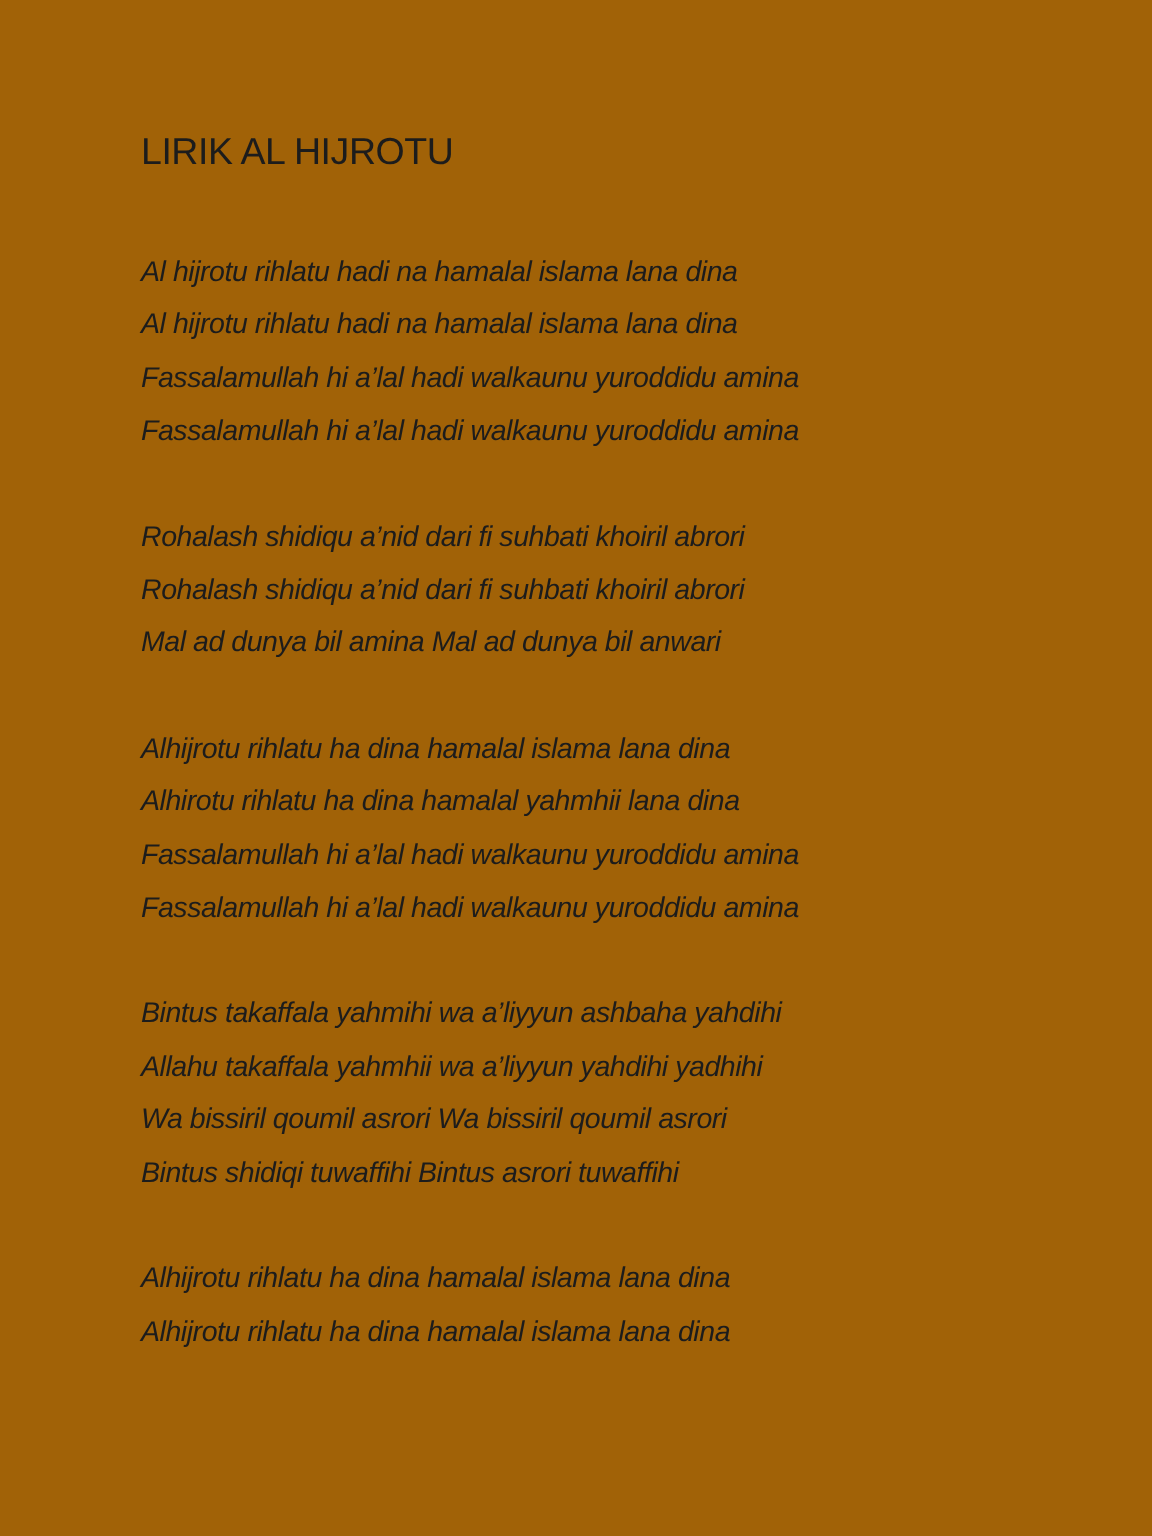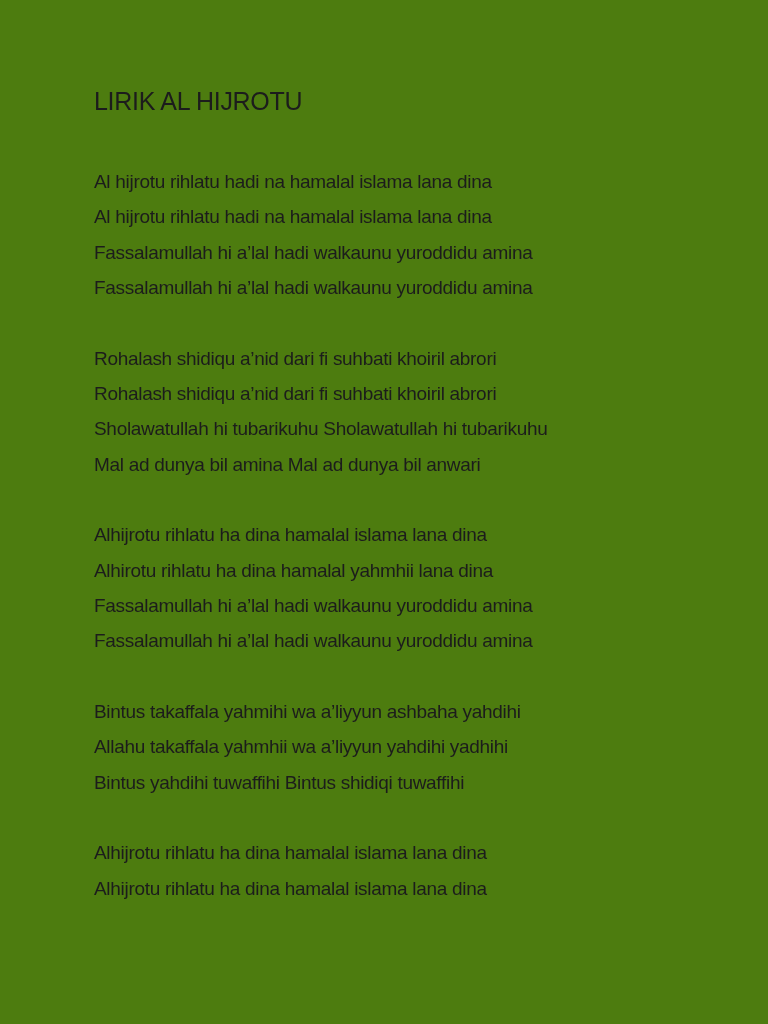--- a/index.html
+++ b/index.html
@@ -5,21 +5,21 @@
   html, body {
     margin: 0;
     padding: 0;
     background: #ffffff;
   }
   .page {
     position: relative;
     width: 768px;
     height: 1024px;
     margin: 0 auto;
-    background: #4d7c0f;
+    background: #a16207;
     box-sizing: border-box;
     padding: 84px 60px 0 94px;
     font-family: "Liberation Sans", "DejaVu Sans", sans-serif;
     color: #1c1c1c;
     overflow: hidden;
   }
   .doc-title {
     font-size: 25px;
     font-weight: 400;
     letter-spacing: -0.3px;
@@ -30,54 +30,55 @@
   .stanza {
     margin: 0 0 35px 0;
   }
   .stanza p {
     margin: 0;
     font-size: 19px;
     letter-spacing: -0.3px;
     line-height: 35.4px;
     white-space: nowrap;
     color: #1c1c1c;
+    font-style: italic;
   }
 </style>
 </head>
 <body>
 
 <div class="page">
 
   <h1 class="doc-title">LIRIK AL HIJROTU</h1>
 
   <div class="stanza">
     <p>Al hijrotu rihlatu hadi na hamalal islama lana dina</p>
     <p>Al hijrotu rihlatu hadi na hamalal islama lana dina</p>
     <p>Fassalamullah hi a’lal hadi walkaunu yuroddidu amina</p>
     <p>Fassalamullah hi a’lal hadi walkaunu yuroddidu amina</p>
   </div>
 
   <div class="stanza">
     <p>Rohalash shidiqu a’nid dari fi suhbati khoiril abrori</p>
     <p>Rohalash shidiqu a’nid dari fi suhbati khoiril abrori</p>
-    <p>Sholawatullah hi tubarikuhu Sholawatullah hi tubarikuhu</p>
     <p>Mal ad dunya bil amina Mal ad dunya bil anwari</p>
   </div>
 
   <div class="stanza">
     <p>Alhijrotu rihlatu ha dina hamalal islama lana dina</p>
     <p>Alhirotu rihlatu ha dina hamalal yahmhii lana dina</p>
     <p>Fassalamullah hi a’lal hadi walkaunu yuroddidu amina</p>
     <p>Fassalamullah hi a’lal hadi walkaunu yuroddidu amina</p>
   </div>
 
   <div class="stanza">
     <p>Bintus takaffala yahmihi wa a’liyyun ashbaha yahdihi</p>
     <p>Allahu takaffala yahmhii wa a’liyyun yahdihi yadhihi</p>
-    <p>Bintus yahdihi tuwaffihi Bintus shidiqi tuwaffihi</p>
+    <p>Wa bissiril qoumil asrori Wa bissiril qoumil asrori</p>
+    <p>Bintus shidiqi tuwaffihi Bintus asrori tuwaffihi</p>
   </div>
 
   <div class="stanza">
     <p>Alhijrotu rihlatu ha dina hamalal islama lana dina</p>
     <p>Alhijrotu rihlatu ha dina hamalal islama lana dina</p>
   </div>
 
 </div>
 
 </body></html>

